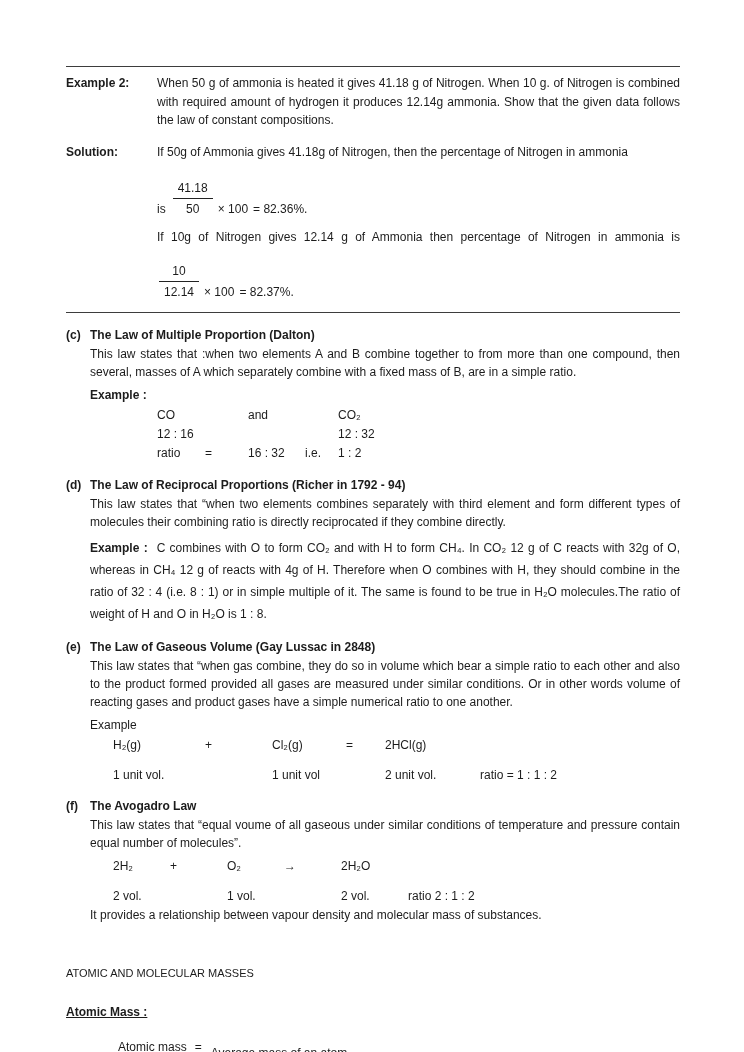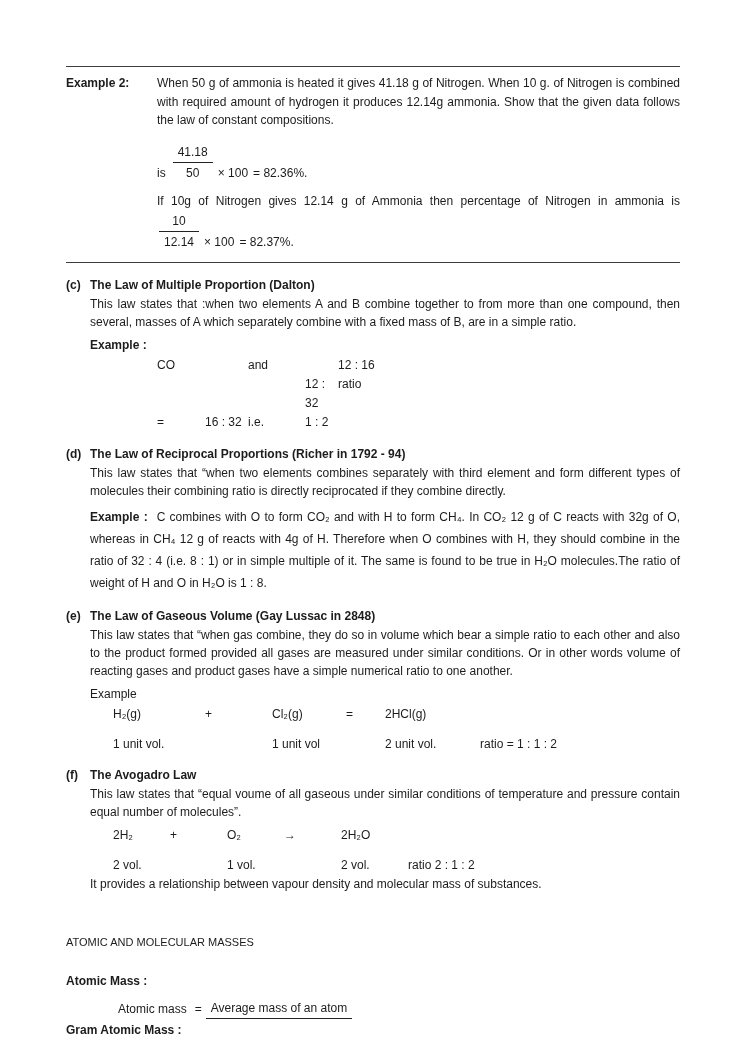--- a/index.html
+++ b/index.html
@@ -25,21 +25,21 @@
   .ex-row { display: flex; margin-bottom: 13px; }
   .ex-label { width: 91px; flex: none; font-weight: bold; }
   .ex-text { flex: 1; text-align: justify; line-height: 18.5px; }
   .ex-text.single { text-align: left; }
 
   .bold { font-weight: bold; }
 
   .formula { display: flex; align-items: flex-end; margin: 2px 0 10px 91px; }
   .formula .tok { margin-right: 5px; }
   .frac { display: inline-flex; flex-direction: column; text-align: center; margin: 0 5px 0 2px; }
-  .frac .num { display: block; border-bottom: 1.2px solid #222; padding: 0 5px 1px 5px; }
+  .frac .num { display: block; border-bottom: 1.2px solid #222; padding: 0 5px 1px 5px; margin-top: 14px; }
   .frac .den { display: block; padding: 1px 5px 0 5px; }
 
   .force-justify { text-align: justify; text-align-last: justify; margin: 4px 0 2px 91px; width: 523px; }
 
   
   .sect-heading { display: flex; font-weight: bold; margin-top: 13px; }
   .marker { width: 24px; flex: none; }
   .sect-body { margin-left: 24px; }
   .para { margin: 1px 0 5px 0; text-align: justify; }
   .para-wide { line-height: 22px; }
@@ -48,34 +48,38 @@
   .ctable { display: grid; grid-template-columns: 48px 43px 57px 33px auto; margin-left: 67px; line-height: 19px; margin-top: 2px; }
   .eqtable { display: grid; margin-left: 23px; line-height: 18px; margin-top: 2px; gap: 12px; }
   .eqtable.cols-e { grid-template-columns: 80px 55px 62px 27px 83px auto; }
   .eqtable.cols-f { grid-template-columns: 45px 45px 45px 45px 55px auto; }
 
   .note { margin-top: 1px; }
   .note-indent { margin-left: 23px; }
 
   
   .main-heading { font-weight: normal; font-size: 11px; margin-top: 40px; }
-  .sub-heading { font-weight: bold; margin-top: 21px; }
+  .sub-heading { font-weight: bold; margin-top: 21px; text-decoration: underline; }
   .atomic-formula { display: flex; align-items: center; margin: 9px 0 2px 52px; }
   .atomic-formula .lhs { margin-right: 8px; }
   .atomic-formula .eqs { margin-right: 2px; }
 </style>
 </head>
 <body>
 
 <div class="content">
 
   <div class="example-block">
     <div class="ex-row">
       <div class="ex-label">Example 2:</div>
       <div class="ex-text">When 50 g of ammonia is heated it gives 41.18 g of Nitrogen. When 10 g. of Nitrogen is combined with required amount of hydrogen it produces 12.14g ammonia. Show that the given data follows the law of constant compositions.</div>
+    </div>
+    <div class="ex-row" style="margin-bottom:4px;">
+      <div class="ex-label">Solution:</div>
+      <div class="ex-text single">If 50g of Ammonia gives 41.18g of Nitrogen, then the percentage of Nitrogen in ammonia</div>
     </div>
     <div class="formula">
       <span class="tok">is</span>
       <span class="frac">
         <span class="num">41.18</span>
         <span class="den">50</span>
       </span>
       <span class="tok">× 100</span>
       <span class="tok">= 82.36%.</span>
     </div>
@@ -96,20 +100,21 @@
       <span>The Law of Multiple Proportion (Dalton)</span>
     </div>
     <div class="sect-body">
       <div class="para">This law states that :when two elements A and B combine together to from more than one compound, then several, masses of A which separately combine with a fixed mass of B, are in a simple ratio.</div>
       <div class="bold">Example :</div>
       <div class="ctable">
         <span>CO</span>
         <span></span>
         <span>and</span>
         <span></span>
+        <span>CO₂</span>
         <span>12 : 16</span>
         <span></span>
         <span></span>
         <span></span>
         <span>12 : 32</span>
         <span>ratio</span>
         <span>=</span>
         <span>16 : 32</span>
         <span>i.e.</span>
         <span>1 : 2</span>

